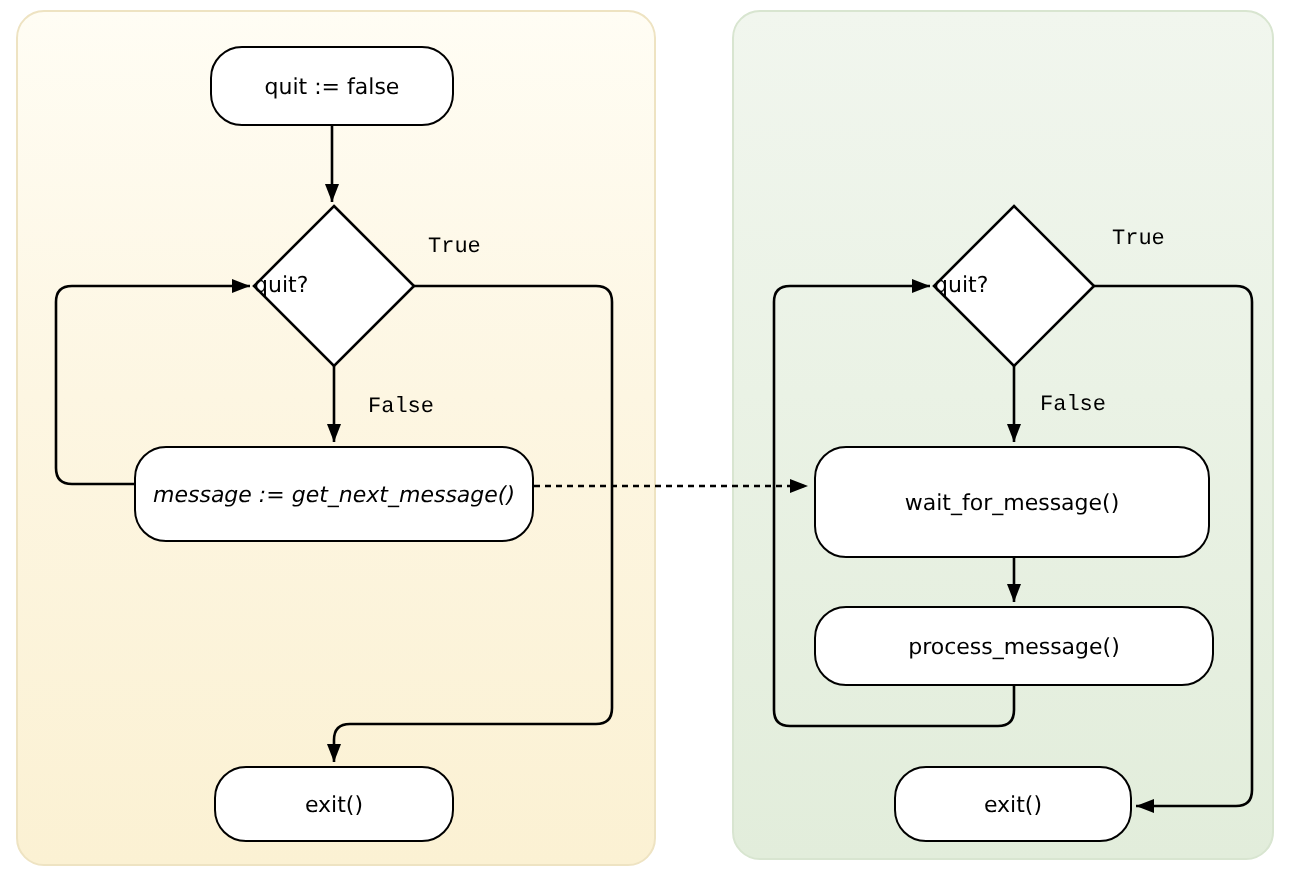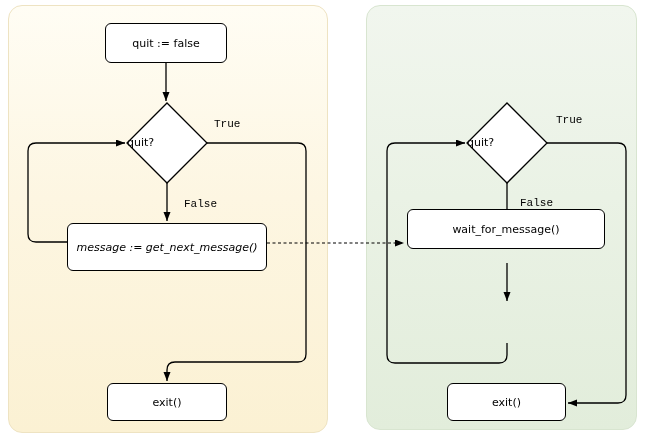--- a/index.html
+++ b/index.html
@@ -37,21 +37,21 @@
     width: 651px;
     height: 447px;
     z-index: 2;
   }
   .node {
     position: absolute;
     z-index: 3;
     box-sizing: border-box;
     background: #ffffff;
     border: 1.3px solid #000000;
-    border-radius: 6px;
+    border-radius: 16px;
     display: flex;
     align-items: center;
     justify-content: center;
     font-size: 11px;
     color: #000000;
     white-space: nowrap;
   }
   .diamond-label {
     position: absolute;
     z-index: 3;
@@ -102,16 +102,17 @@
   <div class="node" style="left:105px; top:23px; width:122px; height:40px;">quit := false</div>
   <div class="diamond-label" style="left:127px; top:136px;">quit?</div>
   <span class="edge-label" style="left:214px; top:118px;">True</span>
   <span class="edge-label" style="left:184px; top:198px;">False</span>
   <div class="node" style="left:67px; top:223px; width:200px; height:48px;font-style:italic;">message := get_next_message()</div>
   <div class="node" style="left:107px; top:383px; width:120px; height:38px;">exit()</div>
 
   <div class="diamond-label" style="left:467px; top:136px;">quit?</div>
   <span class="edge-label" style="left:556px; top:114px;">True</span>
   <span class="edge-label" style="left:520px; top:197px;">False</span>
-  <div class="node" style="left:407px; top:209px; width:198px; height:40px;">wait_for_message()</div>
+  <div class="node" style="left:407px; top:223px; width:198px; height:56px;">wait_for_message()</div>
+  <div class="node" style="left:407px; top:303px; width:200px; height:40px;">process_message()</div>
   <div class="node" style="left:447px; top:383px; width:119px; height:38px;">exit()</div>
 
 </div>
 
 </body></html>

